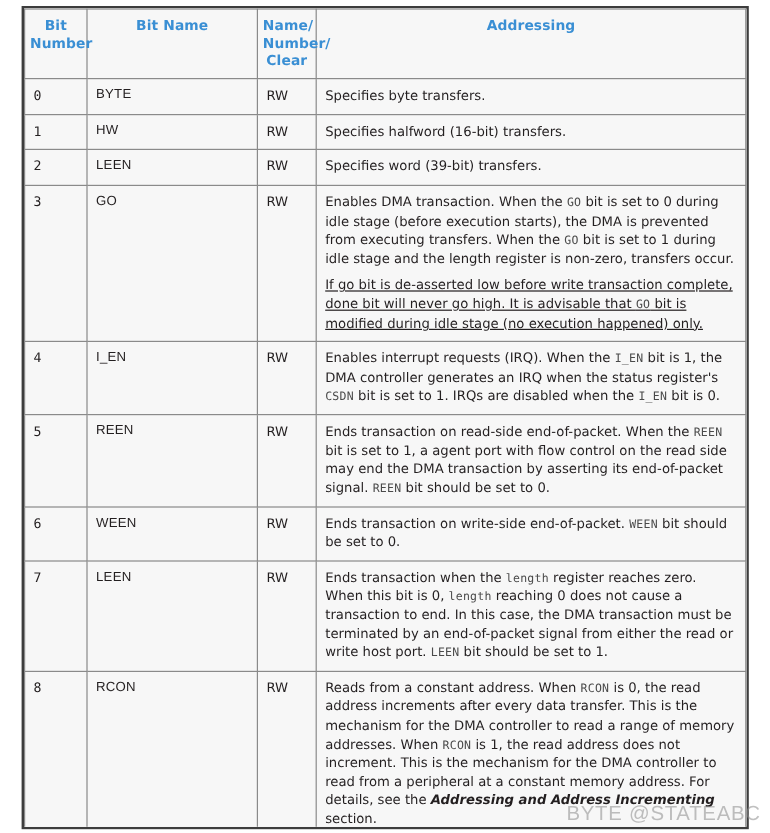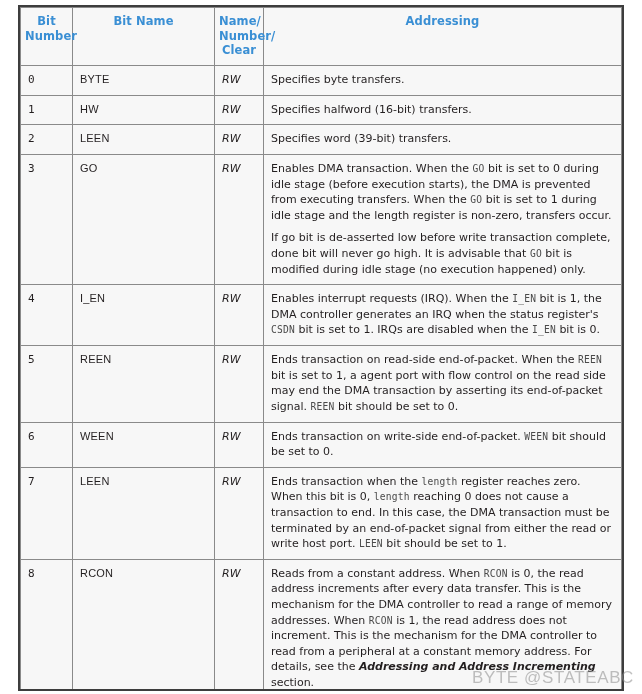--- a/index.html
+++ b/index.html
@@ -76,34 +76,34 @@
     font-size: 10px;
     color: #4a4a4a;
     padding-left: 10px;
     letter-spacing: 0.2px;
   }
 
   td.cell-rwc {
     font-size: 11px;
     color: #231f20;
     padding-left: 7px;
-    font-style: italic;
   }
 
   td.cell-desc {
     padding-left: 9px;
     padding-right: 9px;
     color: #231f20;
   }
 
   td.cell-desc p {
     margin: 0;
   }
   td.cell-desc p + p {
     margin-top: 7px;
+    text-decoration: underline;
   }
 
   code.mono {
     font-family: "DejaVu Sans Mono", monospace;
     font-size: 9.6px;
     color: #4a4a4a;
     letter-spacing: 0.2px;
   }
   strong.secref {
     font-weight: bold;

